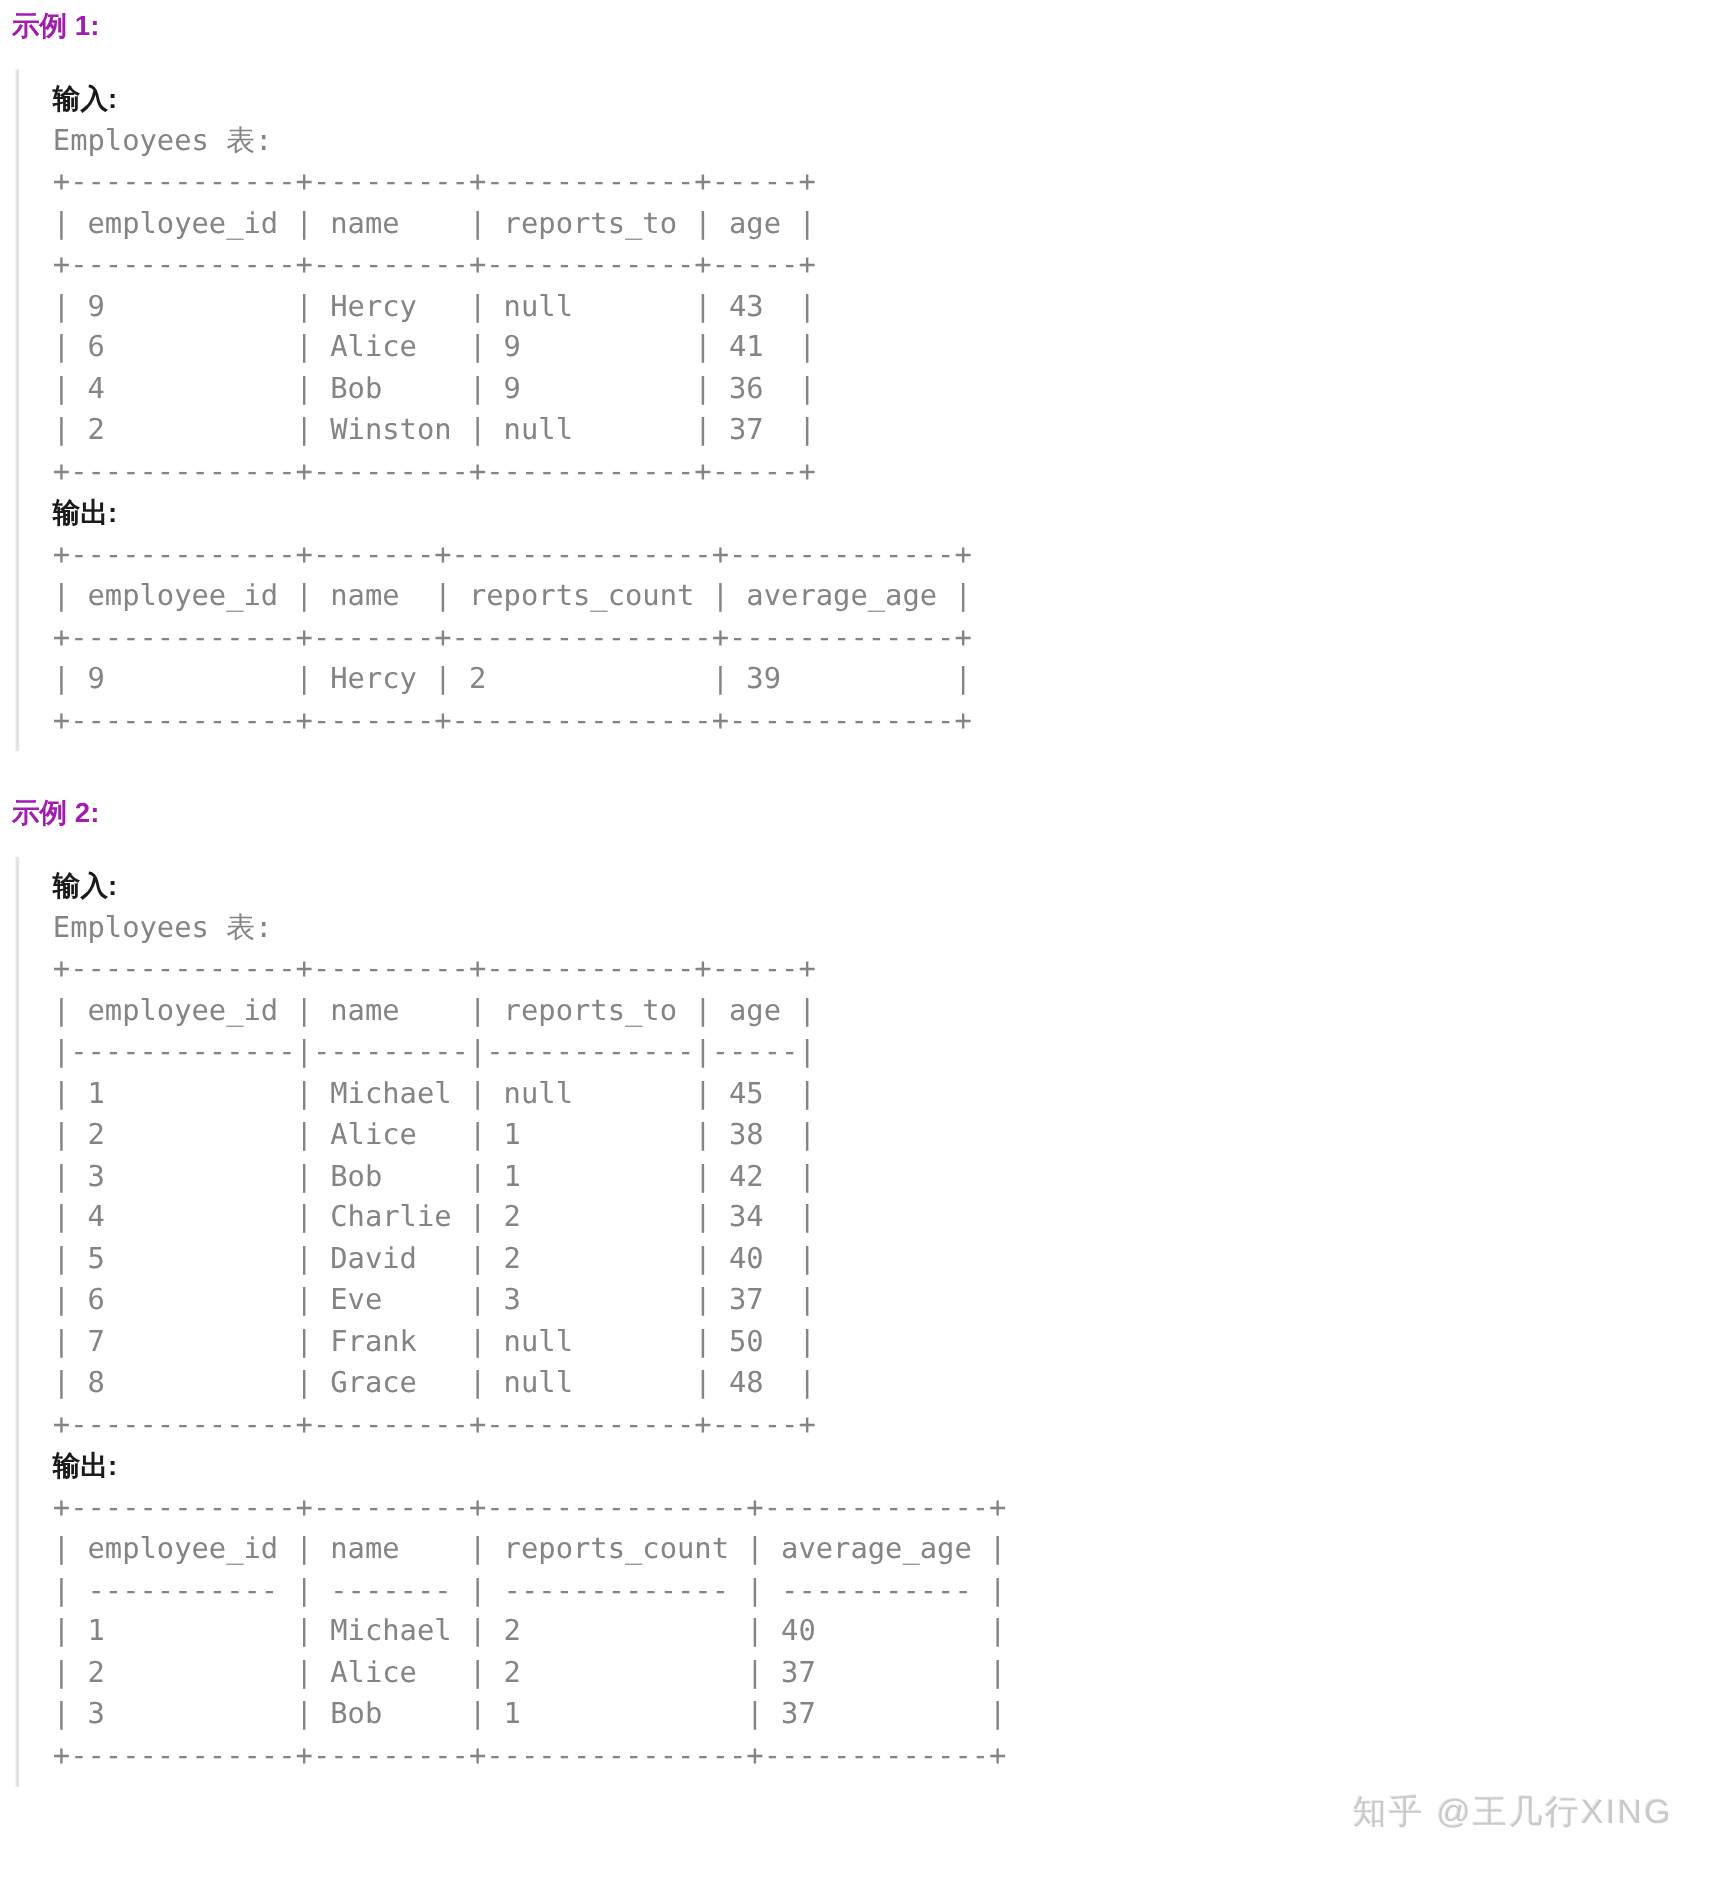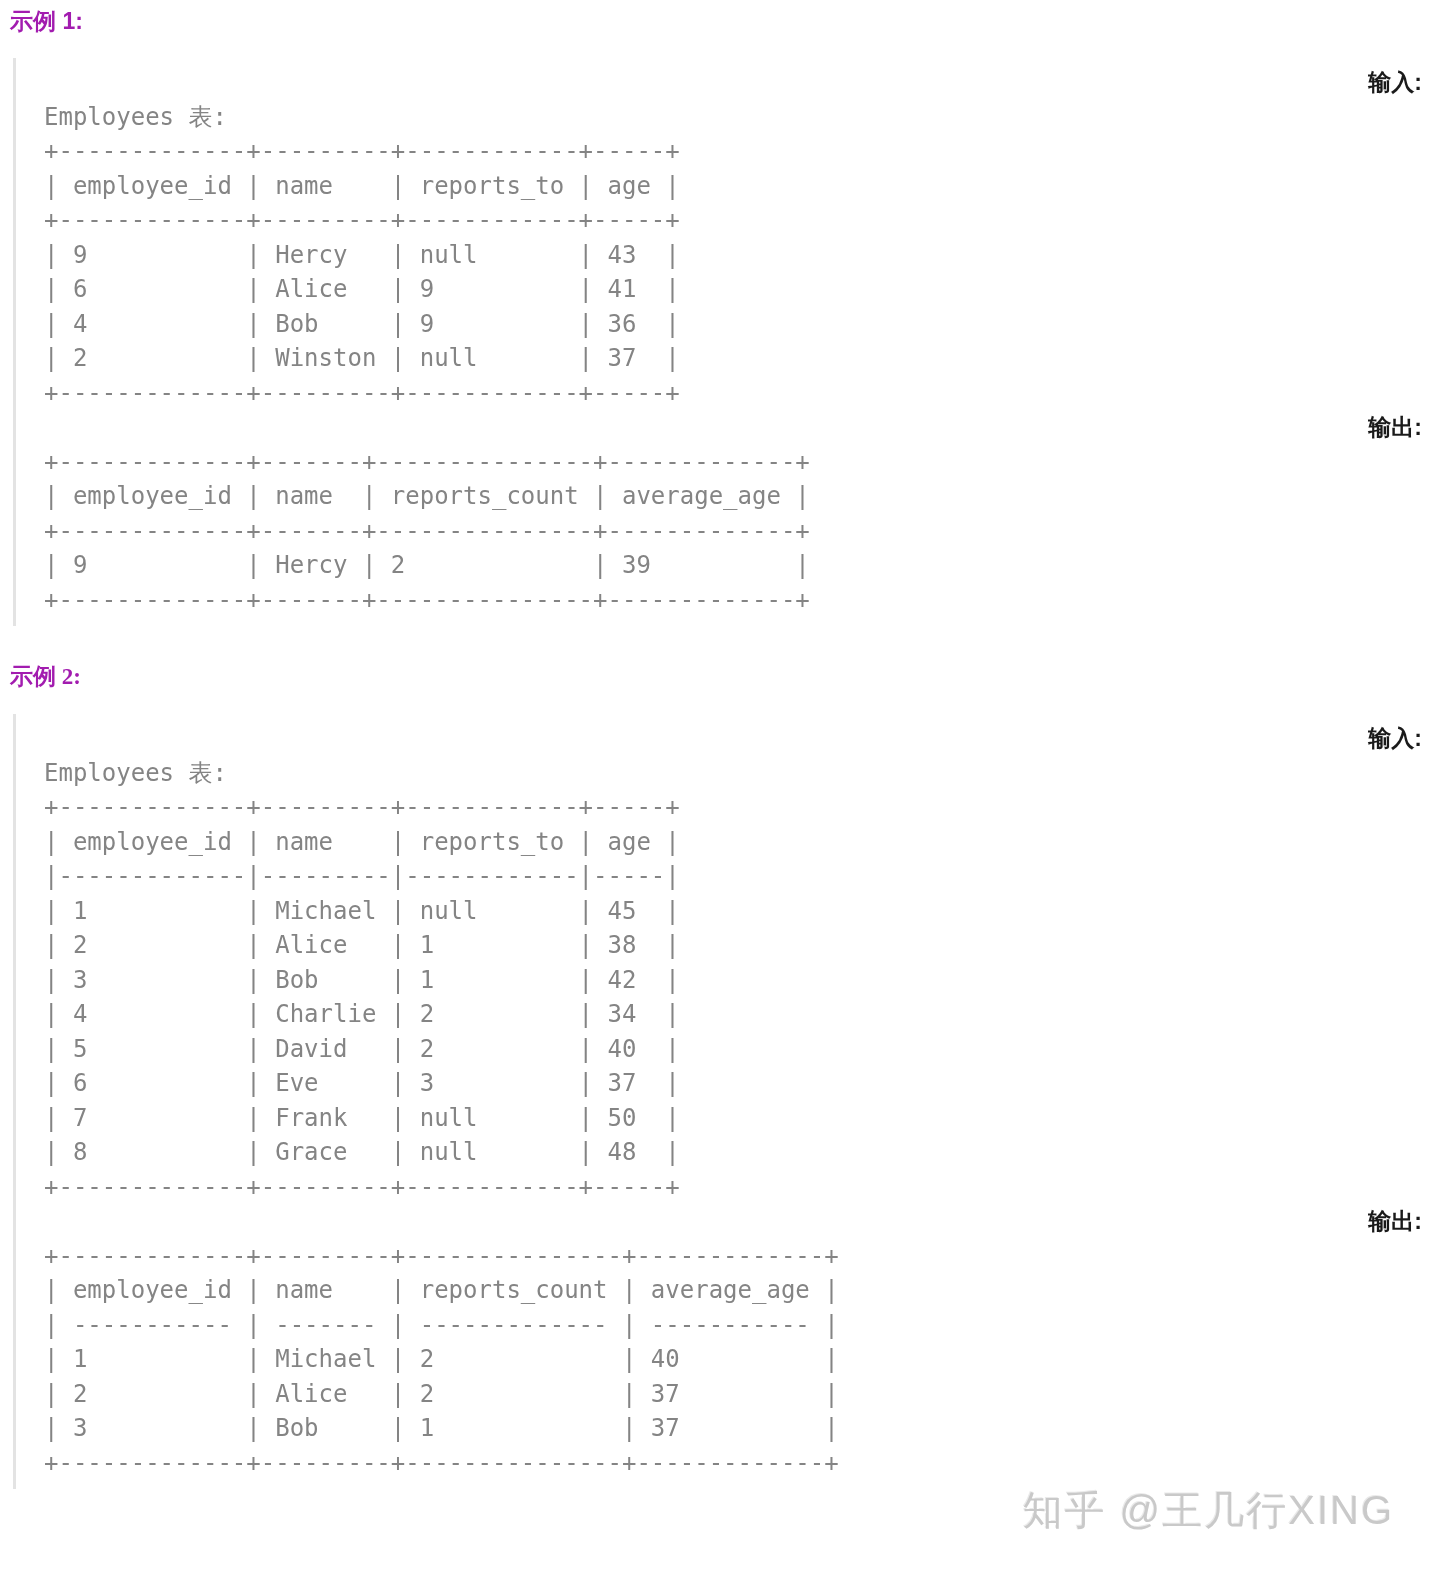--- a/index.html
+++ b/index.html
@@ -19,54 +19,52 @@
   }
   .example-heading {
     font-size: 23px;
     font-weight: 700;
     color: #a21caf;
     line-height: 30px;
     margin: 0 0 0 10px;
   }
   .example-heading.second {
     margin-top: 36px;
-    font-family: Liberation Serif, serif;
   }
   .example-box {
     margin: 22px 10px 0 13px;
     border-left: 3px solid #e3e3e3;
     padding: 7px 8px 9px 28px;
   }
   .code-label {
     font-family: "Liberation Sans", sans-serif;
     font-size: 23px;
     font-weight: 700;
     color: #1a1a1a;
     line-height: 34.5px;
-    text-align: right;
   }
   .code-line, pre.ascii, .explanation {
     font-family: "DejaVu Sans Mono", monospace;
     font-size: 24px;
     line-height: 34.5px;
     color: #848484;
     margin: 0;
   }
   pre.ascii {
     white-space: pre;
   }
   .explanation {
     white-space: pre-wrap;
     word-break: normal;
   }
   .watermark {
     position: absolute;
     top: 1486px;
     right: 46px;
-    font-size: 40px;
+    font-size: 28px;
     line-height: 48px;
     font-weight: 400;
     letter-spacing: 2px;
     color: #c9c9c9;
     text-shadow: 2px 2px 1px #ffffff, -1px -1px 0 rgba(170,170,170,0.25);
     white-space: nowrap;
   }
 </style>
 </head>
 <body>

